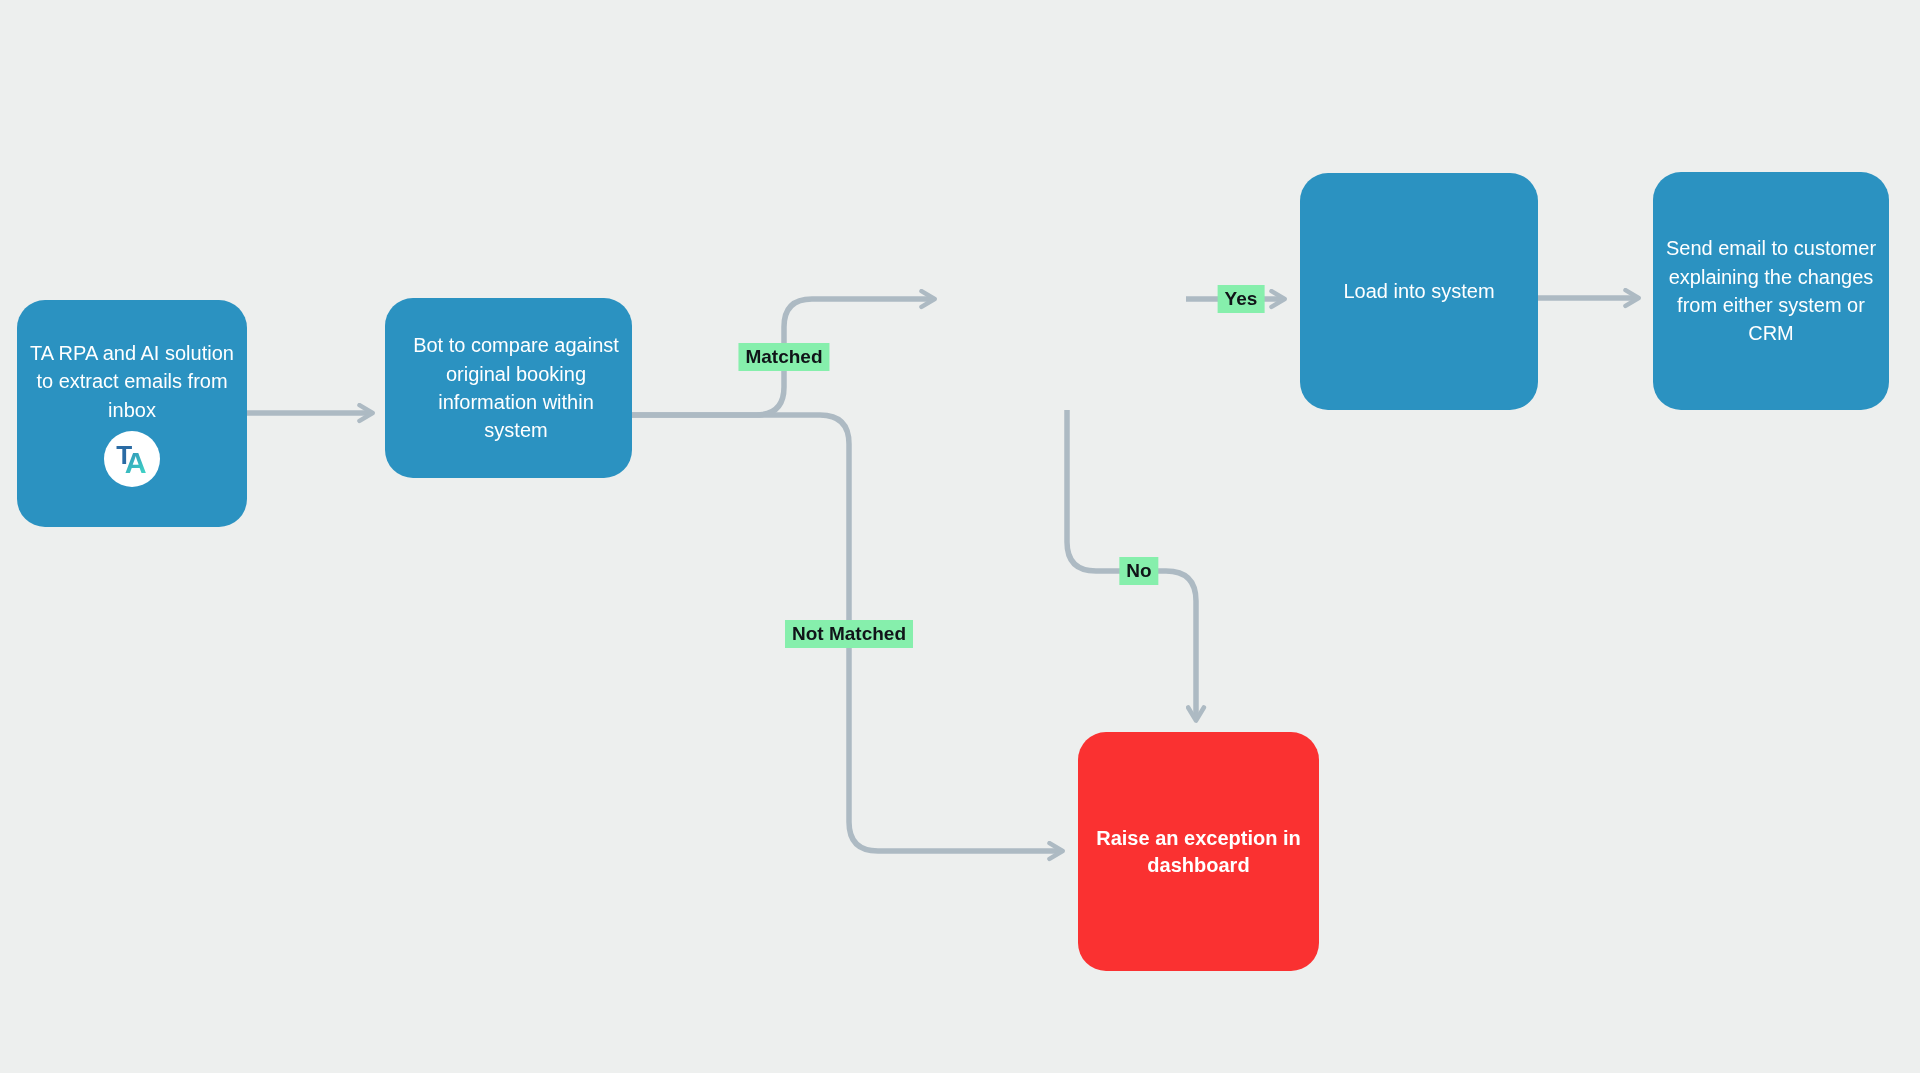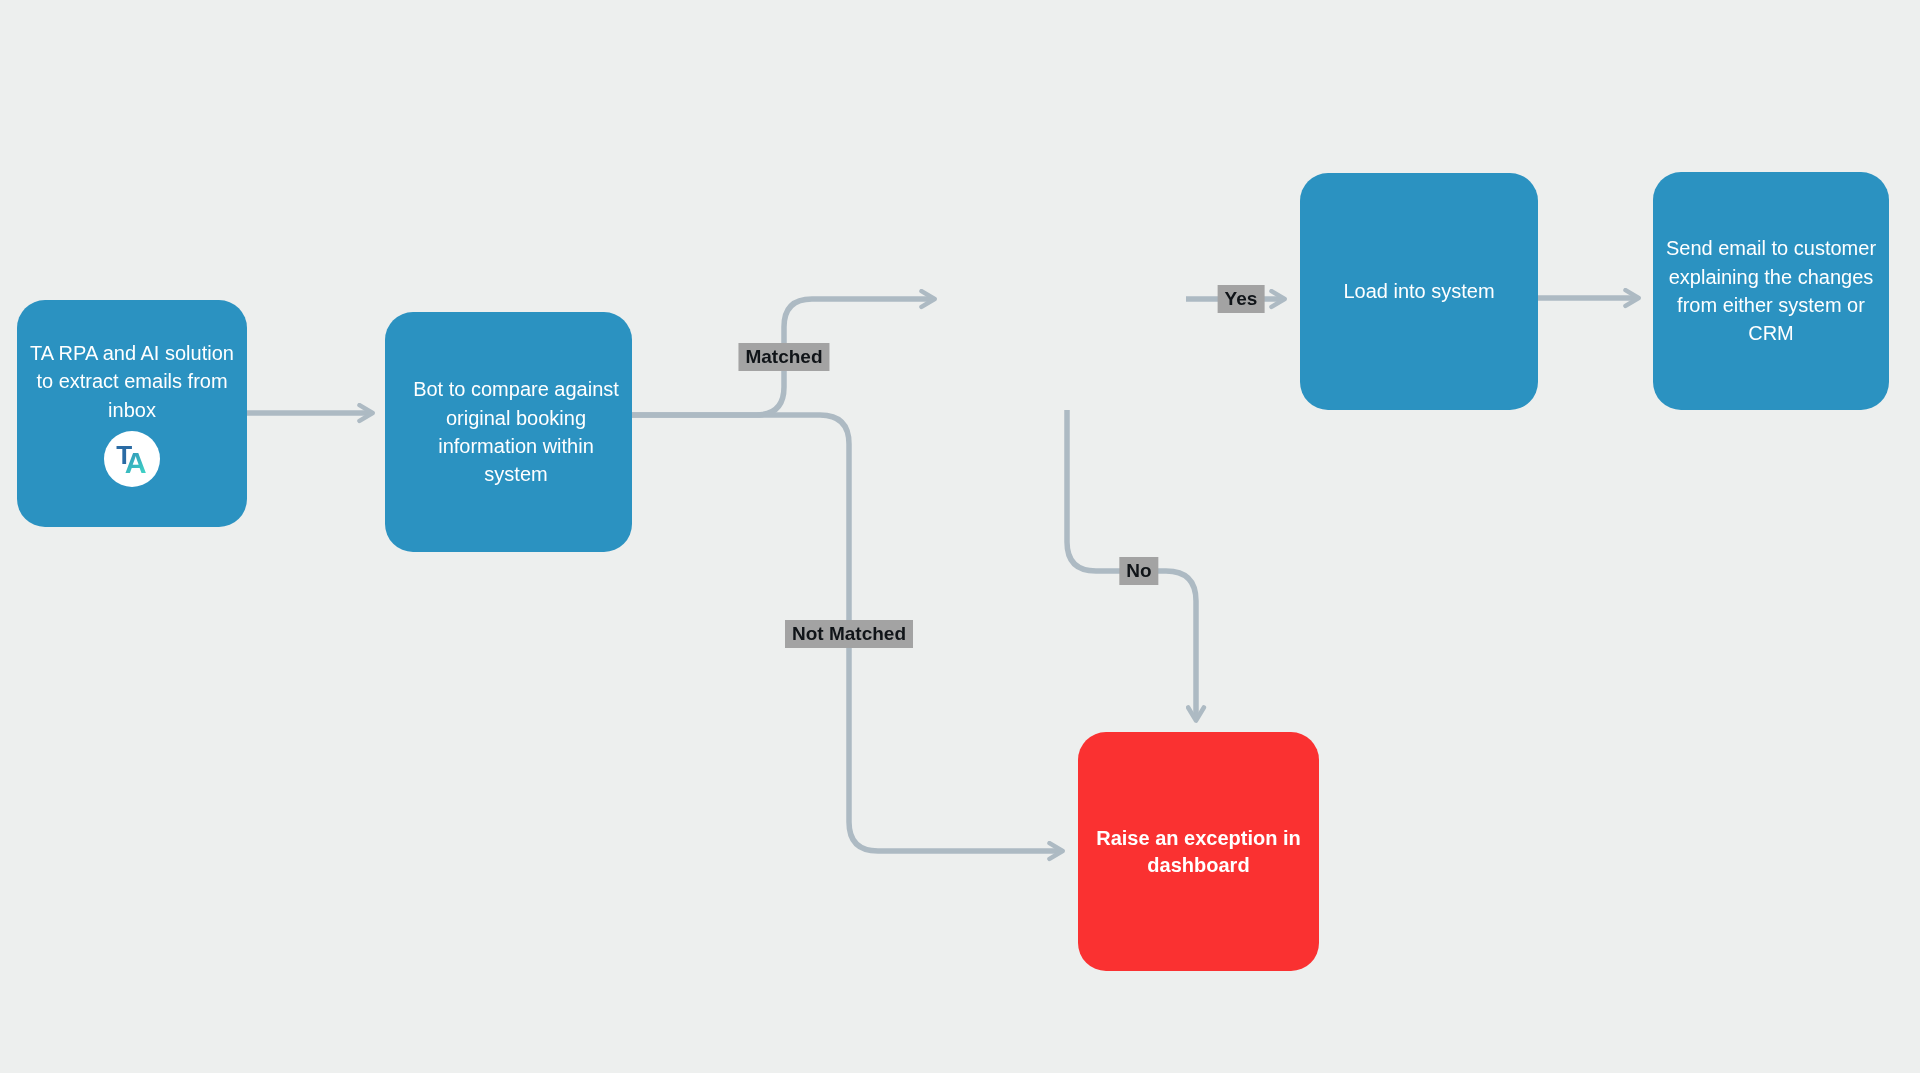--- a/index.html
+++ b/index.html
@@ -44,21 +44,21 @@
     background: #ffffff;
     border-radius: 50%;
     display: flex;
     align-items: center;
     justify-content: center;
   }
   .edge-label {
     position: absolute;
     z-index: 3;
     transform: translate(-50%, -50%);
-    background: #a3a3a3;
+    background: #86efac;
     color: #101418;
     font-weight: bold;
     font-size: 19px;
     padding: 3px 7px;
     white-space: nowrap;
   }
   .bottom-strip {
     position: absolute;
     left: 0; bottom: 0;
     width: 100%; height: 7px;
@@ -98,21 +98,21 @@
             <stop offset="0" stop-color="#2e86b5"></stop>
             <stop offset="1" stop-color="#3fd1c5"></stop>
           </linearGradient>
         </defs>
         <text x="7" y="27" font-size="25" font-weight="bold" fill="#2a6ba4">T</text>
         <text x="15" y="35" font-size="29" font-weight="bold" fill="url(#aGrad)">A</text>
       </svg>
     </div>
   </div>
 
-  <div class="node blue" style="left:385px; top:312px; width:247px; height:240px;padding-left:25px;">
+  <div class="node blue" style="left:385px; top:298px; width:247px; height:180px;padding-left:25px;">
     <div class="node-text">Bot to compare against
 original booking
 information within
 system</div>
   </div>
 
 
   <div class="node blue" style="left:1300px; top:173px; width:238px; height:237px;">
     <div class="node-text">Load into system</div>
   </div>

